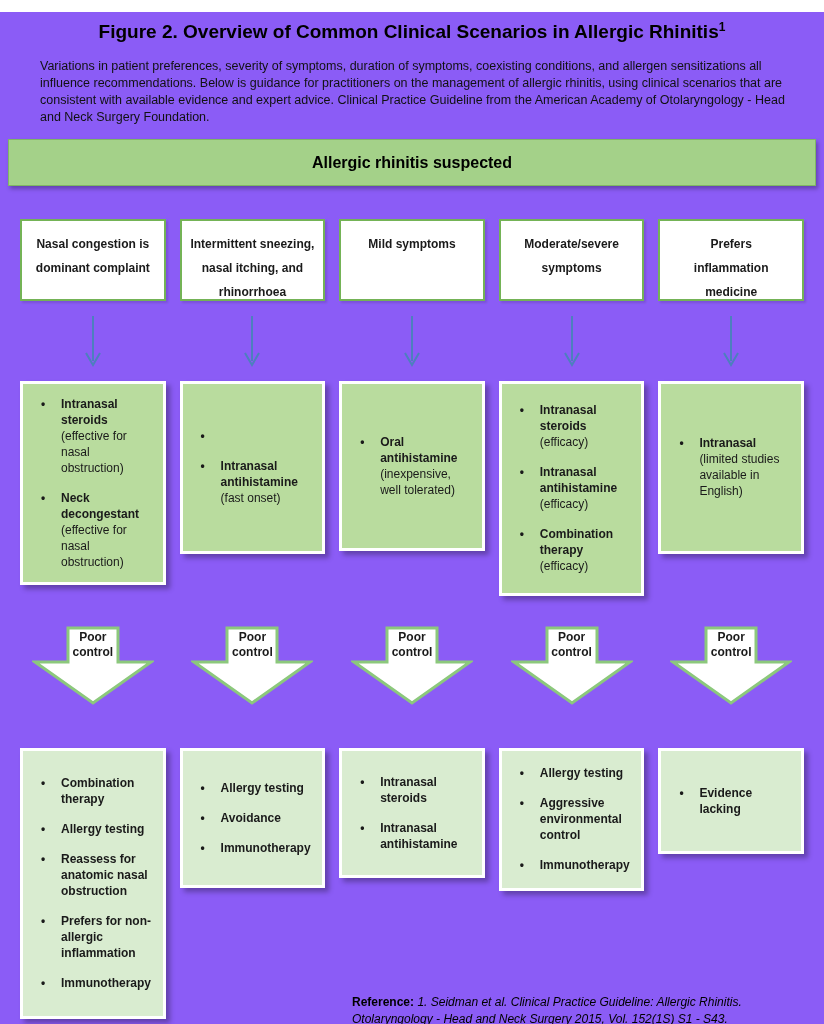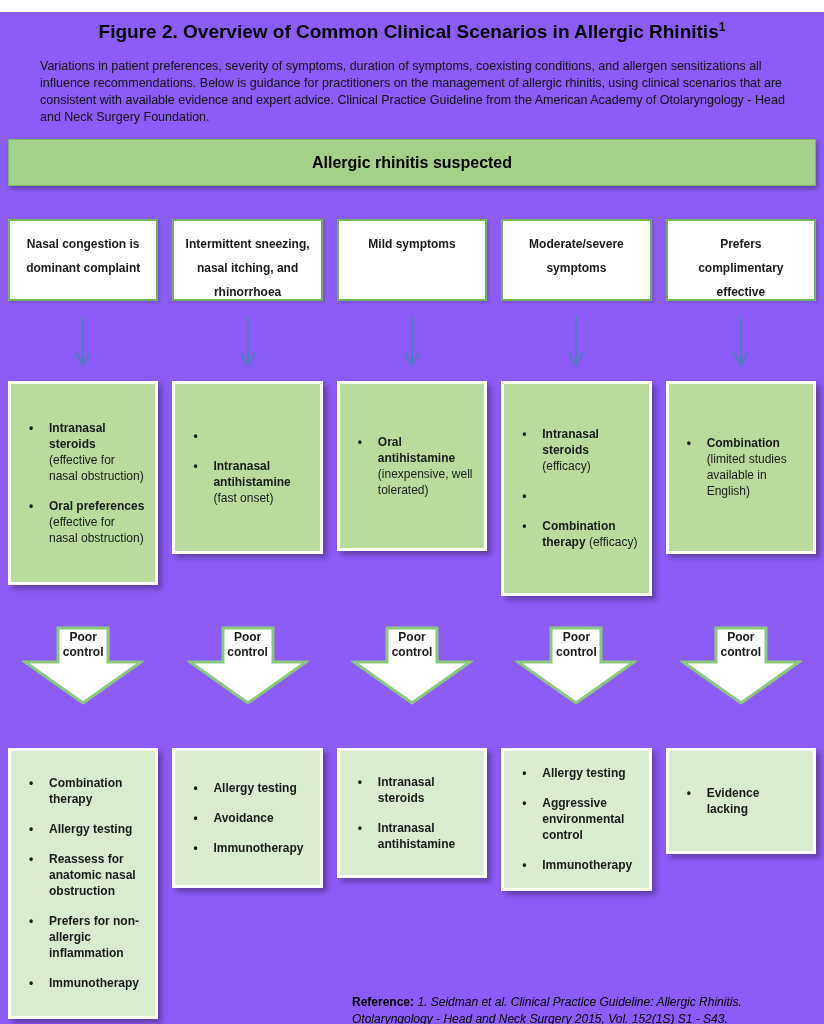--- a/index.html
+++ b/index.html
@@ -10,21 +10,21 @@
     font-family:"Liberation Sans","DejaVu Sans",sans-serif;
   }
   .title { text-align:center; font-size:19px; font-weight:bold; padding-top:8px; color:#000; }
   .title sup { font-size:12px; }
   .intro { margin:15px 34px 0 40px; font-size:12.5px; line-height:16.8px; color:#111; }
   .banner {
     margin:13px 8px 0 8px; height:47px; line-height:45px; text-align:center;
     background:#a4d189; border:1px solid #7fb763; font-weight:bold; font-size:16px;
     box-shadow:2px 3px 4px rgba(0,0,0,0.28); color:#000;
   }
-  .grid { display:flex; gap:14px; padding:0 8px; margin-top:33px; }
+  .grid { display:flex; gap:14px; padding:0 20px; margin-top:33px; }
   .col { flex:1; display:flex; flex-direction:column; min-width:0; }
 
   .scenario {
     height:82px; background:#fff; border:2px solid #74b356;
     display:flex; justify-content:center; padding-top:11px;
     font-weight:bold; font-size:12px; line-height:24px; text-align:center; color:#1a1a1a;
     box-shadow:2px 2px 2px rgba(0,0,0,0.12);
   }
   .scenario span { display:inline-block; }
   .w125 { max-width:125px; } .w140 { max-width:140px;text-align:center; } .w110 { max-width:110px; } .w100 { max-width:100px; }
@@ -79,21 +79,21 @@
           </svg>
       </div>
       <div class="treat-slot">
         <div class="gbox" style="height:204px">
           <div class="bullet-item">
               <span class="bullet">•</span>
               <span class="bullet-text"><b>Intranasal steroids</b> <span>(effective for nasal obstruction)</span></span>
             </div>
           <div class="bullet-item">
               <span class="bullet">•</span>
-              <span class="bullet-text"><b>Oral preferences</b> <span>(effective for nasal obstruction)</span></span>
+              <span class="bullet-text"><b>Neck decongestant</b> <span>(effective for nasal obstruction)</span></span>
             </div>
         </div>
       </div>
       <div class="poor-slot">
         <div class="poor-arrow">
           <svg width="122" height="80" viewBox="0 0 122 80">
               <path d="M36,2 L86,2 L86,36 L119,36 L61,77 L3,36 L36,36 Z" fill="#ffffff" stroke="#8cc87c" stroke-width="3"></path>
             </svg>
           <div class="poor-label"><span>Poor control</span></div>
         </div>
@@ -216,20 +216,21 @@
           </svg>
       </div>
       <div class="treat-slot">
         <div class="gbox" style="height:215px">
           <div class="bullet-item">
               <span class="bullet">•</span>
               <span class="bullet-text"><b>Intranasal steroids</b> <span>(efficacy)</span></span>
             </div>
           <div class="bullet-item">
               <span class="bullet">•</span>
+              <span class="bullet-text"><b>Intranasal antihistamine</b> <span>(efficacy)</span></span>
             </div>
           <div class="bullet-item">
               <span class="bullet">•</span>
               <span class="bullet-text"><b>Combination therapy</b> <span>(efficacy)</span></span>
             </div>
         </div>
       </div>
       <div class="poor-slot">
         <div class="poor-arrow">
           <svg width="122" height="80" viewBox="0 0 122 80">
@@ -249,33 +250,33 @@
           </div>
         <div class="bullet-item">
             <span class="bullet">•</span>
             <span class="bullet-text"><b>Immunotherapy</b></span>
           </div>
       </div>
     </div>
 
     <div class="col">
       <div class="scenario">
-          <span class="w100">Prefers complimentary effective</span>
+          <span class="w100">Prefers inflammation medicine</span>
         </div>
       <div class="arrow-slot">
         <svg class="blue-arrow" width="18" height="52" viewBox="0 0 18 52">
             <line x1="9" y1="1" x2="9" y2="46"></line>
             <polyline points="2,38 9,50 16,38"></polyline>
           </svg>
       </div>
       <div class="treat-slot">
         <div class="gbox" style="height:173px">
           <div class="bullet-item">
               <span class="bullet">•</span>
-              <span class="bullet-text"><b>Combination</b> <span>(limited studies available in English)</span></span>
+              <span class="bullet-text"><b>Intranasal</b> <span>(limited studies available in English)</span></span>
             </div>
         </div>
       </div>
       <div class="poor-slot">
         <div class="poor-arrow">
           <svg width="122" height="80" viewBox="0 0 122 80">
               <path d="M36,2 L86,2 L86,36 L119,36 L61,77 L3,36 L36,36 Z" fill="#ffffff" stroke="#8cc87c" stroke-width="3"></path>
             </svg>
           <div class="poor-label"><span>Poor control</span></div>
         </div>

